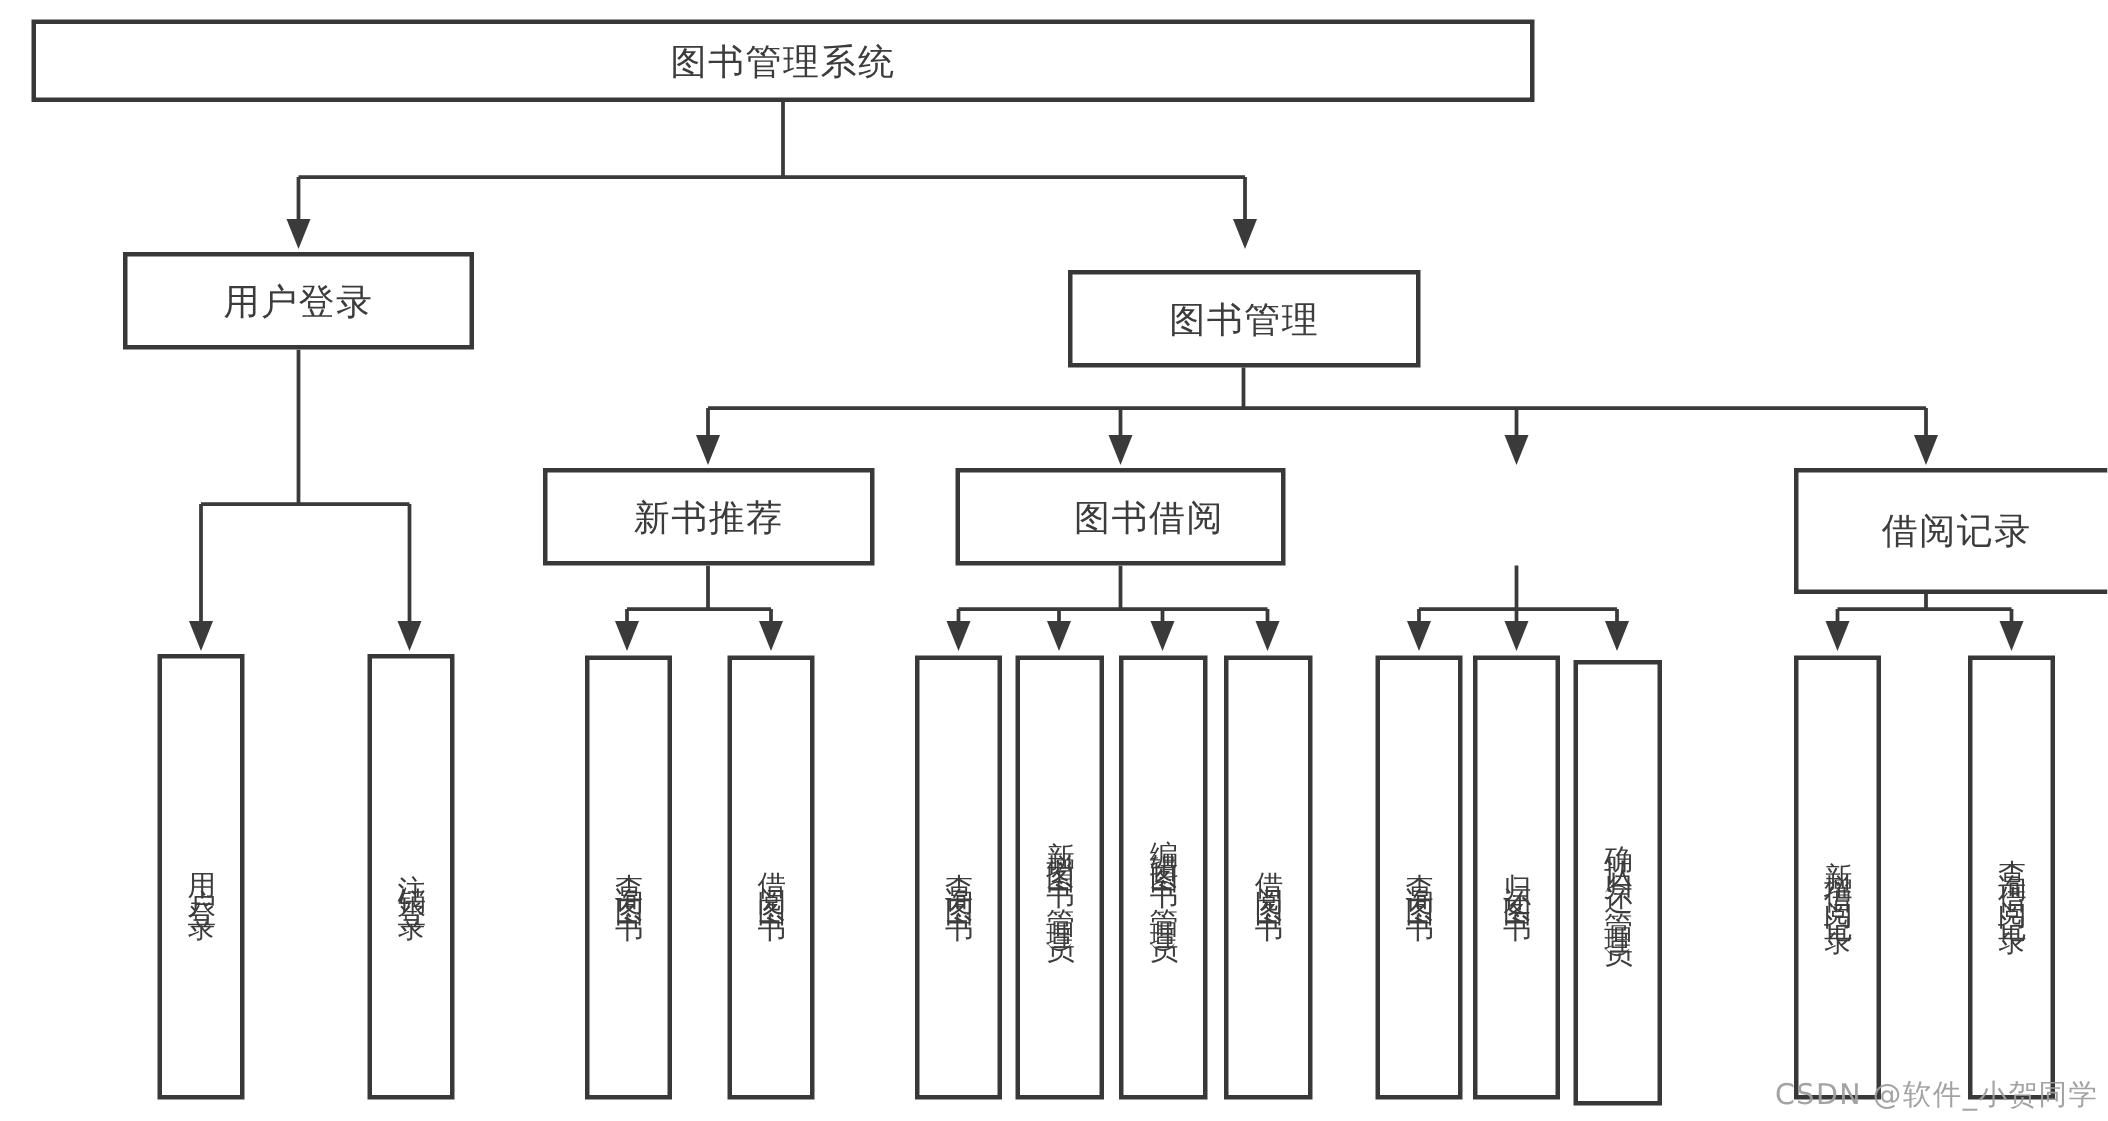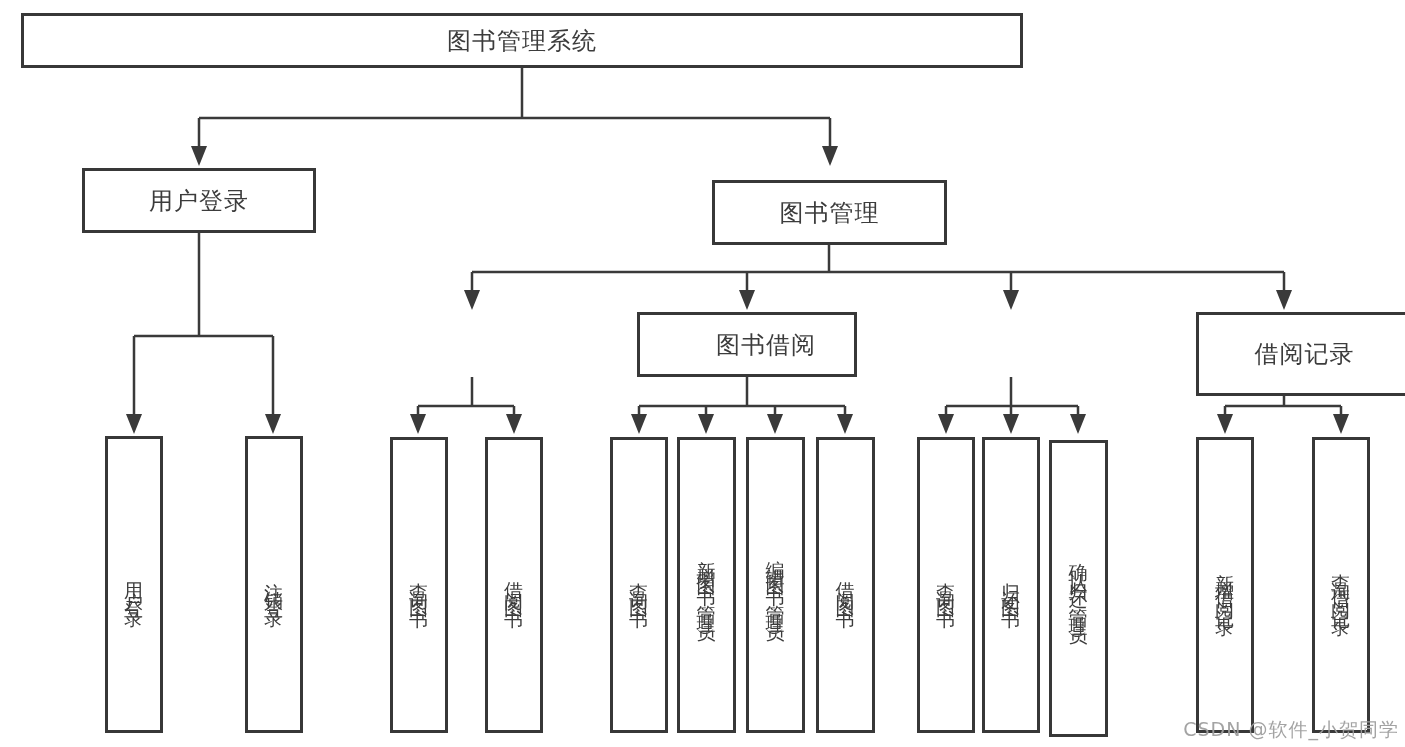--- a/index.html
+++ b/index.html
@@ -106,20 +106,23 @@
     <span>图书管理系统</span>
   </div>
 
   <div class="node h" style="left:82px; top:168px; width:234px; height:65px;">
     <span>用户登录</span>
   </div>
   <div class="node h" style="left:712px; top:168px; width:235px; height:65px;margin-top:12px;">
     <span>图书管理</span>
   </div>
 
+  <div class="node h" style="left:362px; top:312px; width:221px; height:65px;">
+    <span>新书推荐</span>
+  </div>
   <div class="node h" style="left:637px; top:312px; width:220px; height:65px;padding-left:38px;">
     <span>图书借阅</span>
   </div>
   <div class="node h" style="left:1196px; top:312px; width:217px; height:84px;">
     <span>借阅记录</span>
   </div>
 
   <div class="node v" style="left:105px; top:436px; width:58px; height:297px;">
     <span class="vtext">用户登录</span>
   </div>

